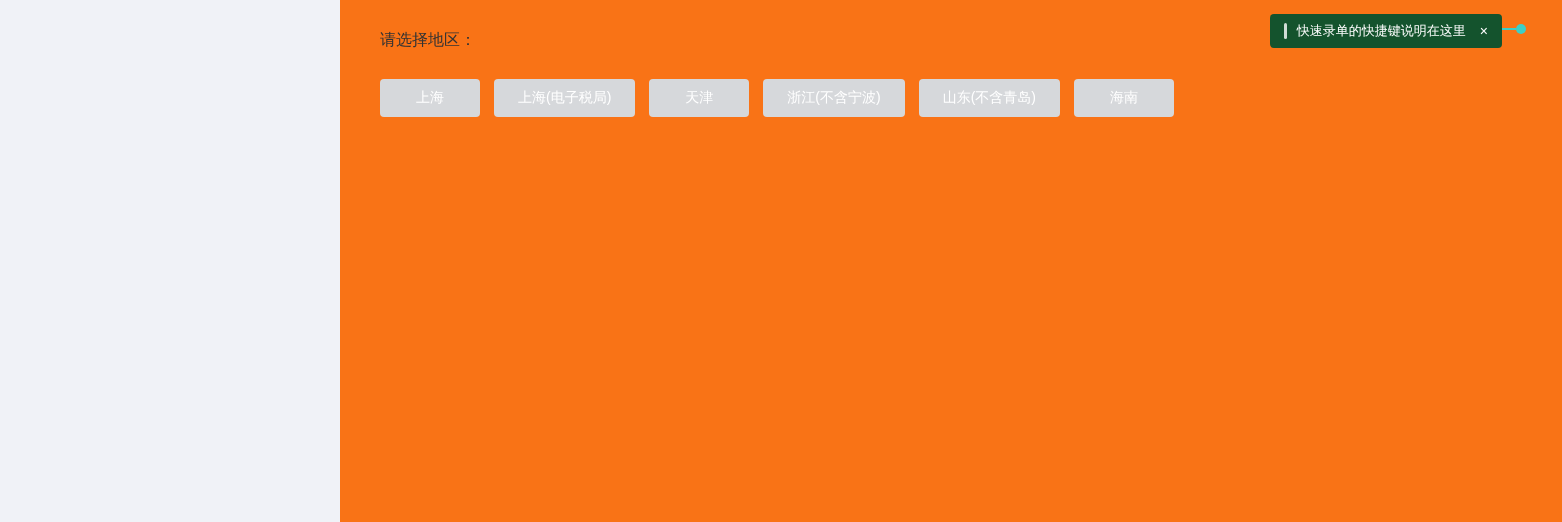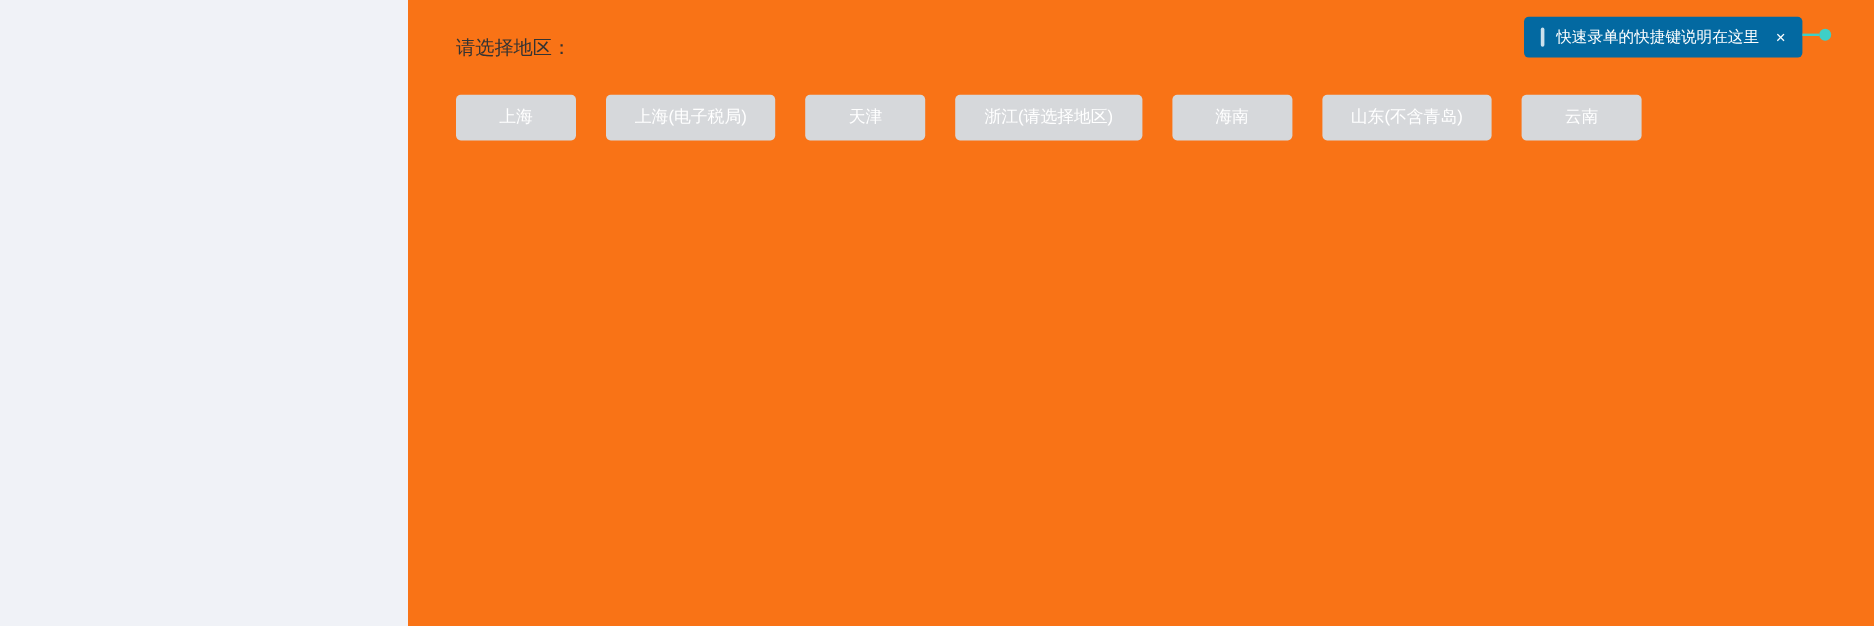--- a/index.html
+++ b/index.html
@@ -39,42 +39,42 @@
     .page-title {
       font-size: 16px;
       color: #333;
       font-weight: 500;
       margin-bottom: 28px;
     }
 
     .region-buttons {
       display: flex;
       flex-wrap: wrap;
-      gap: 25px;
+      gap: 14px;
     }
 
     .region-btn {
       background: #d6d8db;
       border: none;
       border-radius: 4px;
       padding: 10px 24px;
       font-size: 14px;
       color: #ffffff;
       cursor: pointer;
       min-width: 100px;
       text-align: center;
       white-space: nowrap;
     }
 
     
     .tooltip-banner {
       position: absolute;
       top: 14px;
       right: 60px;
-      background: #0369a1;
+      background: #14532d;
       color: #ffffff;
       font-size: 13px;
       padding: 8px 14px;
       border-radius: 4px;
       display: flex;
       align-items: center;
       gap: 10px;
       white-space: nowrap;
     }
 
@@ -120,24 +120,23 @@
 
 <div class="left-sidebar"></div>
 
 <div class="main-content">
   <div class="page-title">请选择地区：</div>
 
   <div class="region-buttons" id="region-buttons">
   <button class="region-btn">上海</button>
       <button class="region-btn">上海(电子税局)</button>
       <button class="region-btn">天津</button>
-      <button class="region-btn">浙江(请选择地区)</button>
+      <button class="region-btn">浙江(不含宁波)</button>
+      <button class="region-btn">山东(不含青岛)</button>
       <button class="region-btn">海南</button>
-      <button class="region-btn">山东(不含青岛)</button>
-      <button class="region-btn">云南</button>
     </div>
 </div>
 
 <div class="tooltip-banner">
   <span>快速录单的快捷键说明在这里</span>
   <span class="tooltip-close">×</span>
 </div>
 <div class="tooltip-line"></div>
 <div class="tooltip-dot"></div>
 

